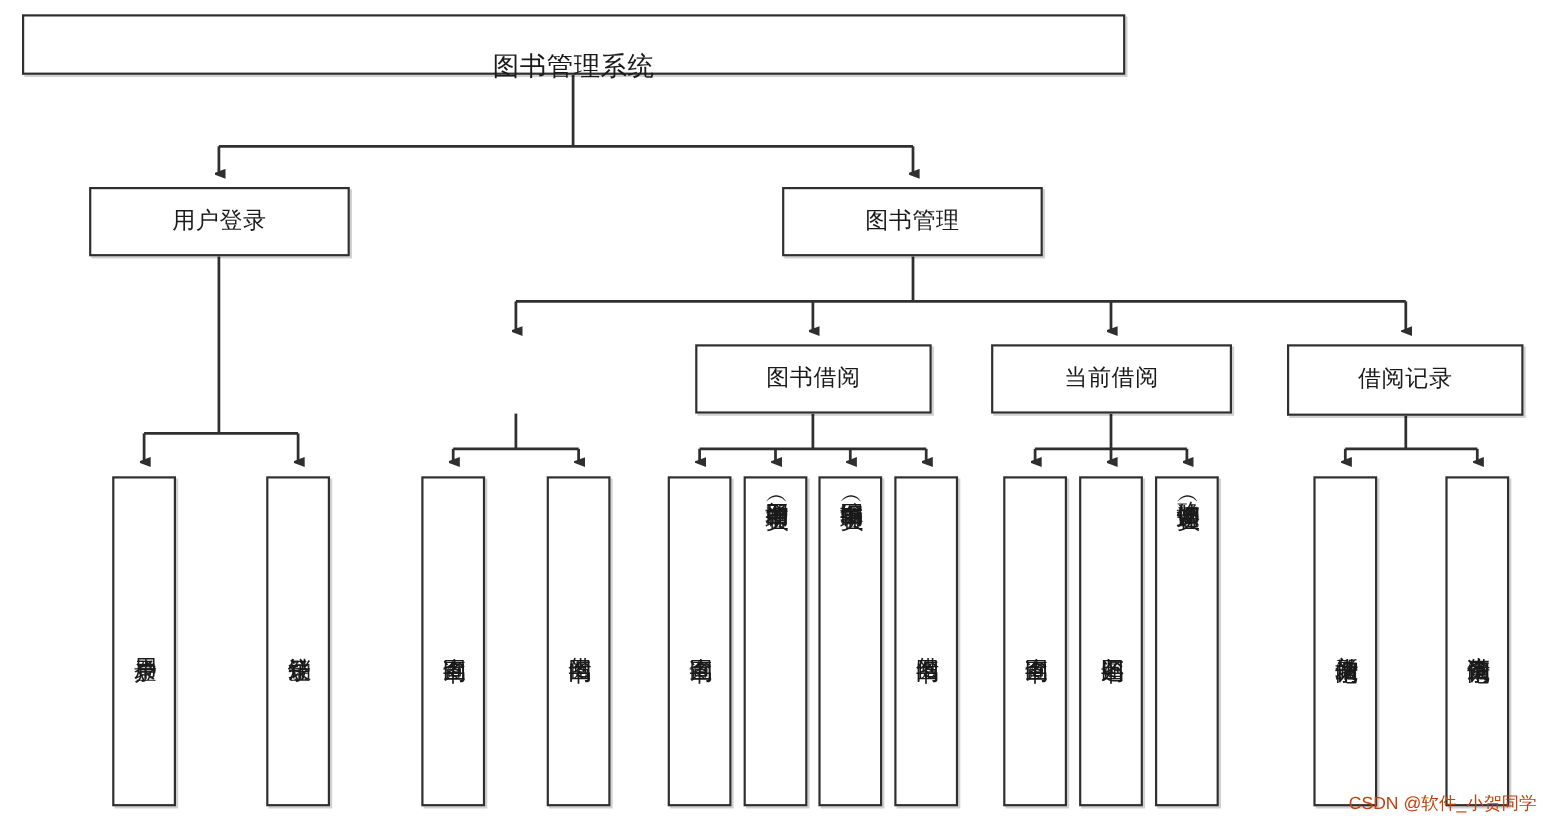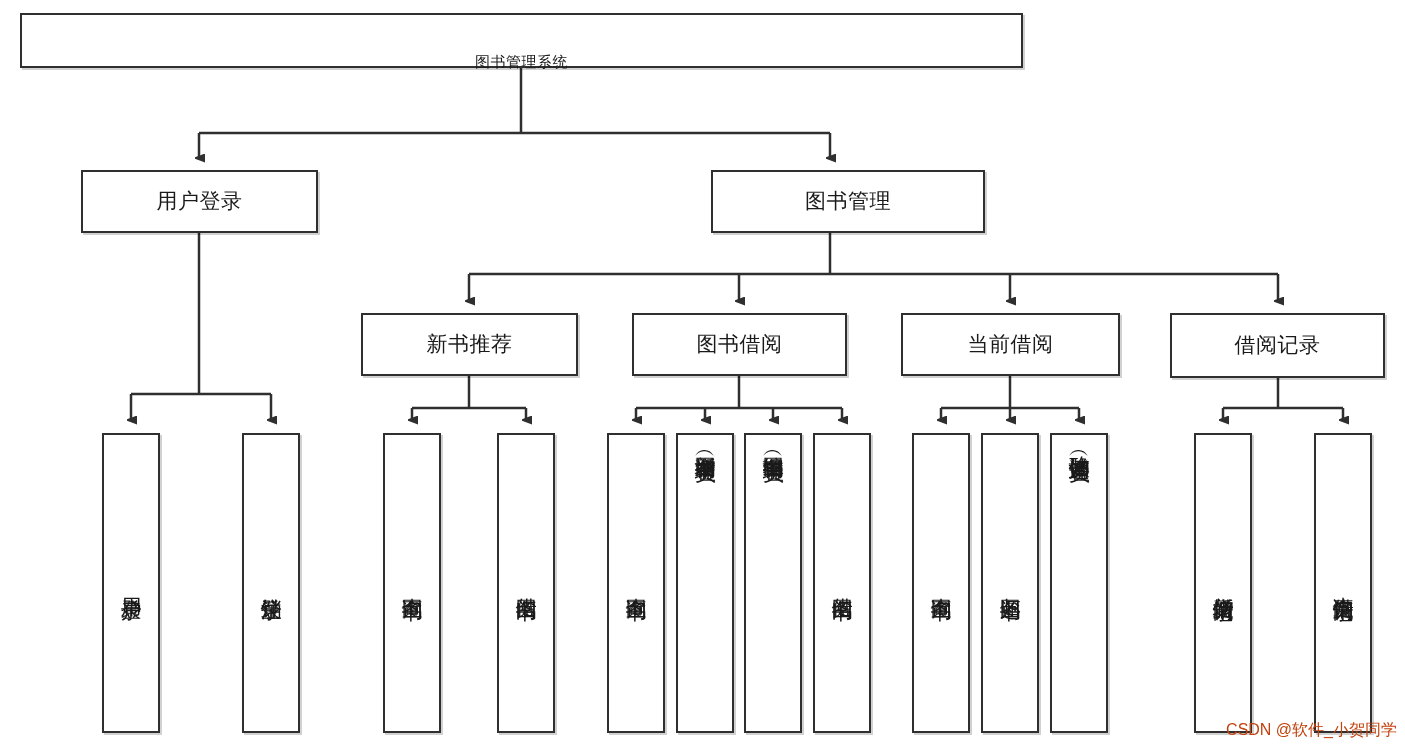--- a/index.html
+++ b/index.html
@@ -41,21 +41,21 @@
     display: block;
     text-align: center;
     line-height: 1.18;
     letter-spacing: 0.5px;
     white-space: nowrap;
   }
   .node.h .label {
     font-size: 21px;
   }
   .node.root .label {
-    font-size: 15px;
+    font-size: 24px;
     margin-top: 42px;
   }
   .node.v {
     align-items: flex-start;
     padding-top: 4px;
   }
   .node.v .label {
     writing-mode: vertical-rl;
     text-orientation: upright;
     font-size: 21px;
@@ -133,27 +133,24 @@
     </g>
   </svg>
 
   <div class="node root" style="left:20px; top:13px; width:1003px; height:55px;">
     <span class="label">图书管理系统</span>
   </div>
 
   <div class="node h" style="left:81px; top:170px; width:237px; height:63px;">
     <span class="label">用户登录</span>
   </div>
-  <div class="node h" style="left:711px; top:170px; width:274px; height:63px;">
+  <div class="node h" style="left:711px; top:170px; width:237px; height:63px;">
     <span class="label">图书管理</span>
   </div>
 
-  <div class="node h" style="left:361px; top:313px; width:217px; height:63px;">
-    <span class="label">新书推荐</span>
-  </div>
   <div class="node h" style="left:901px; top:313px; width:219px; height:63px;">
     <span class="label">当前借阅</span>
   </div>
   <div class="node h" style="left:632px; top:313px; width:215px; height:63px;">
     <span class="label">图书借阅</span>
   </div>
   <div class="node h" style="left:1170px; top:313px; width:215px; height:65px;">
     <span class="label">借阅记录</span>
   </div>
 

